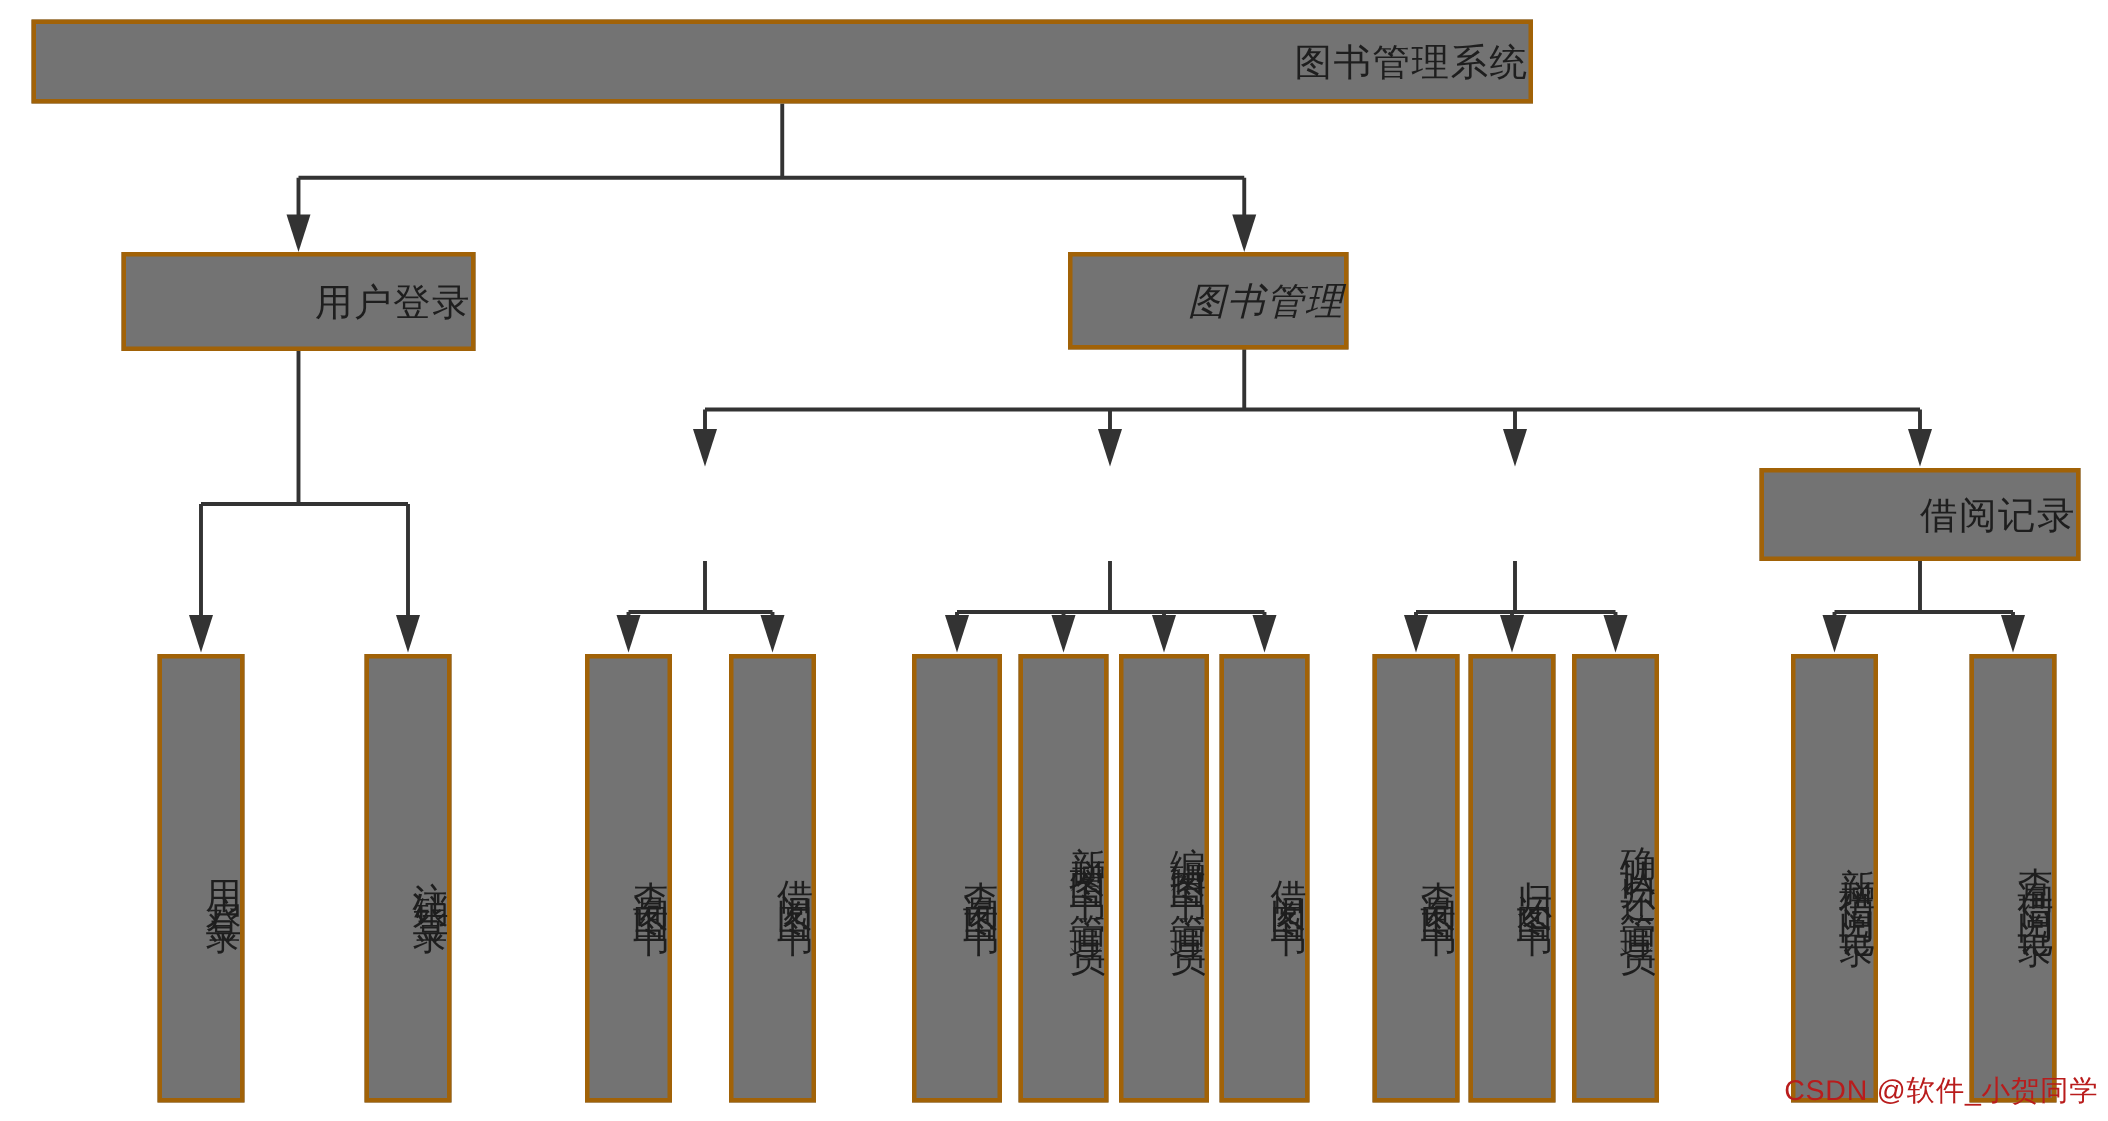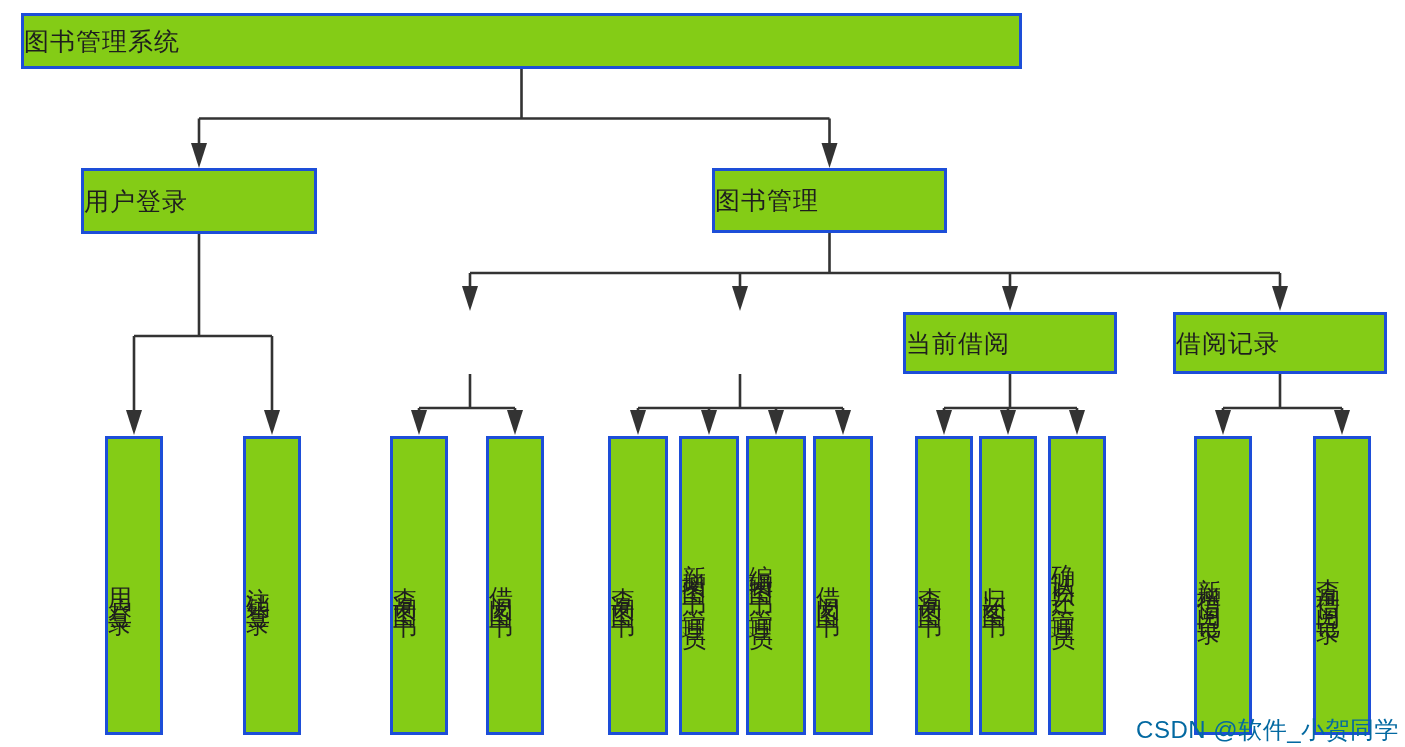--- a/index.html
+++ b/index.html
@@ -6,40 +6,40 @@
   .canvas {
     position:relative;
     width:1405px; height:747px;
     background:#ffffff;
     font-family:"Liberation Sans","DejaVu Sans",sans-serif;
     overflow:hidden;
   }
   .connectors { position:absolute; left:0; top:0; z-index:1; }
   .box {
     position:absolute;
-    background:#84cc16;
-    border:3px solid #1d4ed8;
+    background:#737373;
+    border:3px solid #a16207;
     box-sizing:border-box;
-    display:flex; align-items:center; justify-content:flex-start;
+    display:flex; align-items:center; justify-content:flex-end;
     color:#1e1e1e;
     z-index:2;
   }
   .hlabel { font-size:25px; letter-spacing:1px; white-space:nowrap; }
   .vlabel {
     writing-mode:vertical-rl;
     text-orientation:mixed;
     font-size:24px;
     line-height:1;
     letter-spacing:9px;
     white-space:nowrap;
   }
   
   .n-root   { left:21px;  top:13px;  width:1001px; height:56px; }
   .n-br0    { left:81px;  top:168px; width:236px;  height:66px; }
-  .n-br1    { left:712px; top:168px; width:235px;  height:65px; }
+  .n-br1    { left:712px; top:168px; width:187px;  height:65px;font-style:italic; }
   .n-m0     { left:363px; top:312px; width:214px;  height:62px; }
   .n-m1     { left:633px; top:312px; width:214px;  height:62px; }
   .n-m2     { left:903px; top:312px; width:214px;  height:62px; }
   .n-m3     { left:1173px;top:312px; width:214px;  height:62px; }
   .leaf     { top:436px; width:58px; height:299px; }
   .n-l0  { left:105px; }
   .n-l1  { left:243px; }
   .n-l2  { left:390px; }
   .n-l3  { left:486px; }
   .n-l4  { left:608px;  width:60px; }
@@ -47,22 +47,22 @@
   .n-l6  { left:746px;  width:60px; }
   .n-l7  { left:813px;  width:60px; }
   .n-l8  { left:915px; }
   .n-l9  { left:979px; }
   .n-l10 { left:1048px; }
   .n-l11 { left:1194px; }
   .n-l12 { left:1313px; }
   .watermark {
     position:absolute;
     right:6px; top:714px;
-    font-size:24px;
-    color:#0369a1;
+    font-size:19px;
+    color:#b91c1c;
     letter-spacing:0.5px;
     z-index:10;
     white-space:nowrap;
   }
 </style>
 </head>
 <body>
 
 <div class="canvas">
 
@@ -110,23 +110,20 @@
     <span class="hlabel">图书管理系统</span>
   </div>
 
   <div class="box n-br0">
     <span class="hlabel">用户登录</span>
   </div>
   <div class="box n-br1">
     <span class="hlabel">图书管理</span>
   </div>
 
-  <div class="box n-m2">
-    <span class="hlabel">当前借阅</span>
-  </div>
   <div class="box n-m3">
     <span class="hlabel">借阅记录</span>
   </div>
 
   <div class="box leaf n-l0">
     <span class="vlabel">用户登录</span>
   </div>
   <div class="box leaf n-l1">
     <span class="vlabel">注销登录</span>
   </div>

